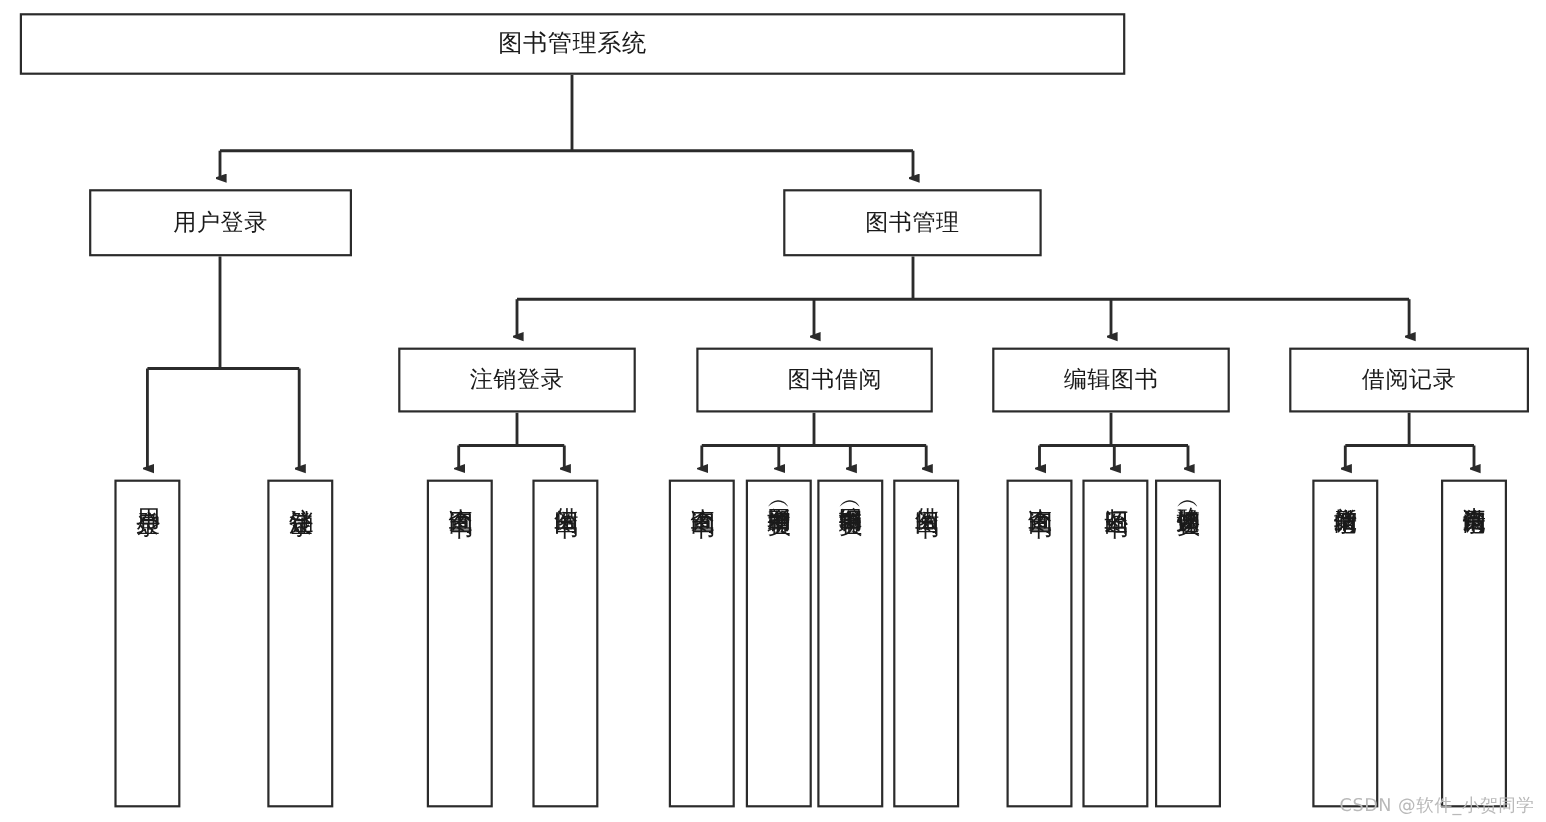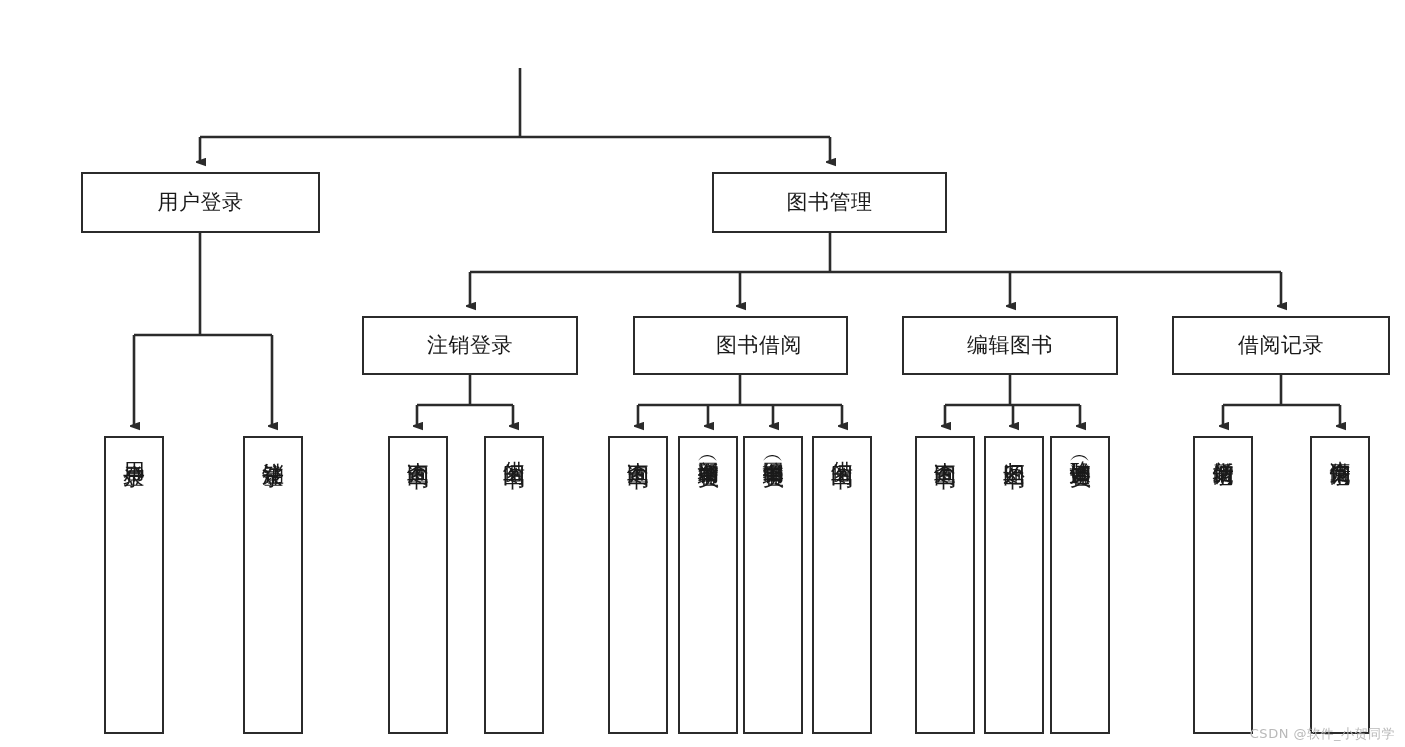--- a/index.html
+++ b/index.html
@@ -65,21 +65,21 @@
     white-space: nowrap;
   }
   .node.vert.tall-text .node-label {
     font-size: 21px;
     letter-spacing: 1px;
   }
   #watermark {
     position: absolute;
     right: 10px;
     bottom: 4px;
-    font-size: 13px;
+    font-size: 16px;
     color: #b9b9b9;
     letter-spacing: 0.5px;
     white-space: nowrap;
     user-select: none;
   }
 </style>
 </head>
 <body>
 
 <div id="diagram-canvas">
@@ -127,20 +127,23 @@
       <path d="M1013,405 L1013,426" marker-end="url(#arrowhead)"></path>
       <path d="M1080,405 L1080,426" marker-end="url(#arrowhead)"></path>
 
       <path d="M1281,375 L1281,405"></path>
       <path d="M1223,405 L1340,405"></path>
       <path d="M1223,405 L1223,426" marker-end="url(#arrowhead)"></path>
       <path d="M1340,405 L1340,426" marker-end="url(#arrowhead)"></path>
     </g>
   </svg>
 
+  <div class="node horiz root" style="left:18px; top:12px; width:1005px; height:56px;">
+    <span class="node-label">图书管理系统</span>
+  </div>
 
   <div class="node horiz" style="left:81px; top:172px; width:239px; height:61px;">
     <span class="node-label">用户登录</span>
   </div>
   <div class="node horiz" style="left:712px; top:172px; width:235px; height:61px;align-items:center;">
     <span class="node-label">图书管理</span>
   </div>
 
   <div class="node horiz" style="left:362px; top:316px; width:216px; height:59px;">
     <span class="node-label">注销登录</span>

